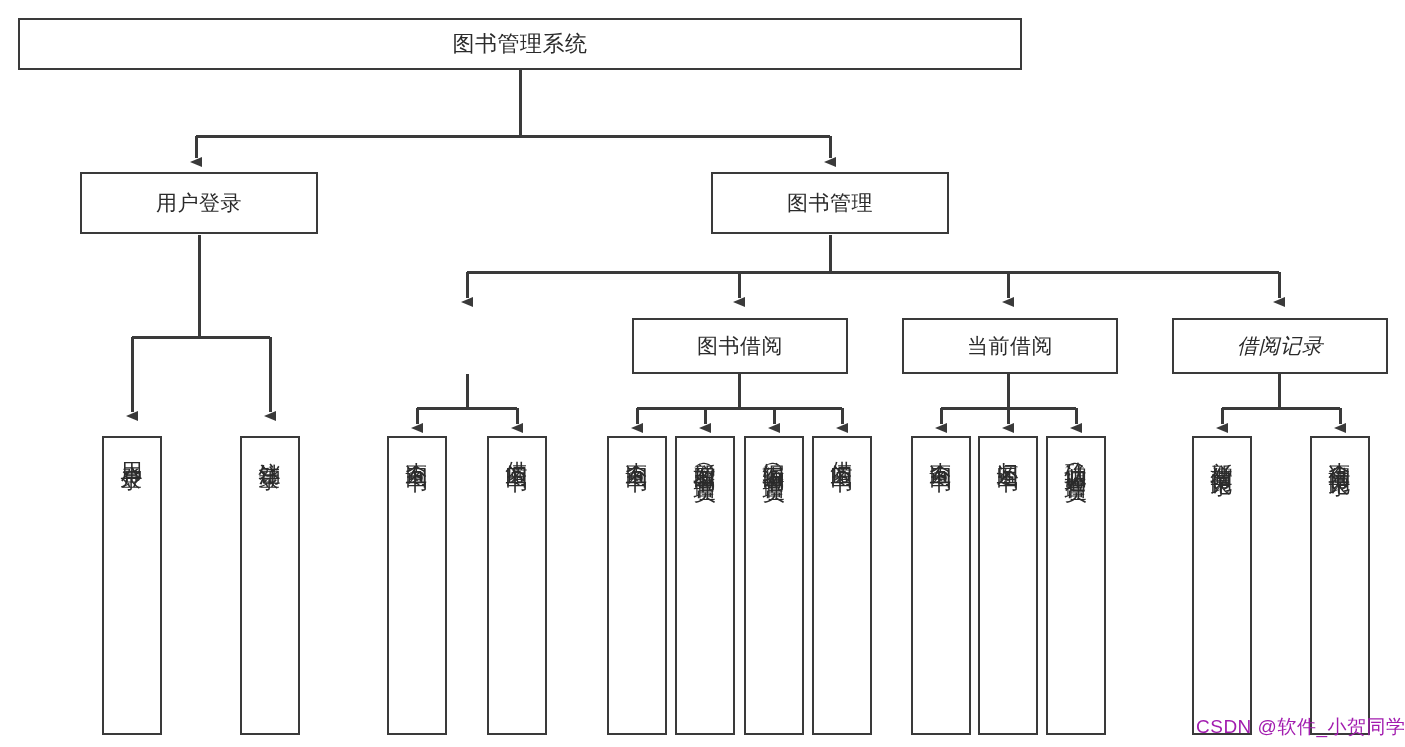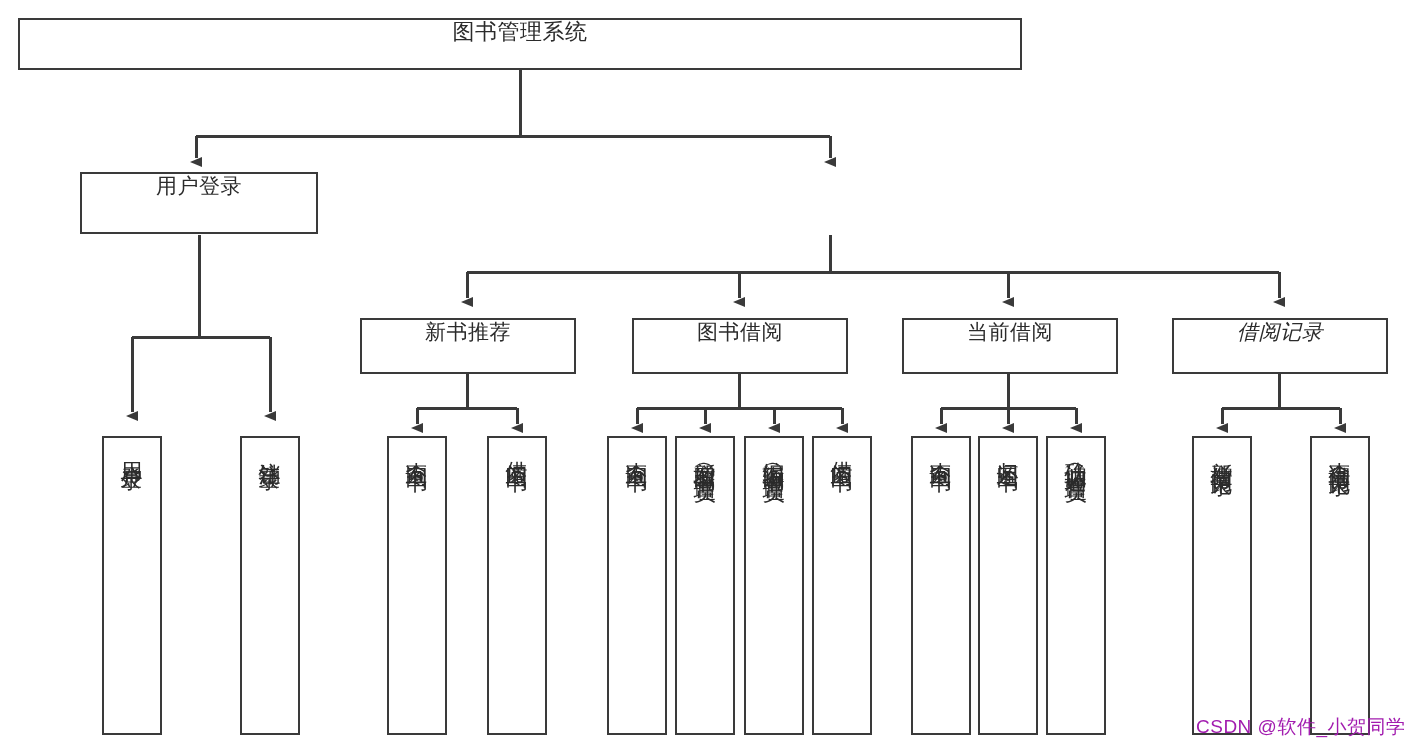--- a/index.html
+++ b/index.html
@@ -23,21 +23,21 @@
     height:747px;
     pointer-events:none;
   }
   
   .node{
     position:absolute;
     box-sizing:border-box;
     background:#ffffff;
     border:2px solid #3a3a3a;
     display:flex;
-    align-items:flex-start;
+    align-items:center;
     justify-content:center;
     color:#2b2b2b;
     letter-spacing:.5px;
     z-index:2;
   }
   .node .node-label{
     display:block;
     text-align:center;
     line-height:1.12;
     white-space:pre;
@@ -144,24 +144,24 @@
   </svg>
 
   <div class="node root horizontal" style="left:18px;  top:18px;  width:1004px; height:52px;">
     <span class="node-label">图书管理系统</span>
   </div>
 
   <div class="node horizontal" style="left:80px;  top:172px; width:238px; height:62px;">
     <span class="node-label">用户登录</span>
   </div>
 
-
-  <div class="node horizontal" style="left:360px;  top:318px; width:216px; height:56px;">
-    <span class="node-label">新书推荐</span>
-  </div>
+  <div class="node horizontal" style="left:711px; top:172px; width:238px; height:62px;">
+    <span class="node-label">图书管理</span>
+  </div>
+
 
   <div class="node horizontal" style="left:632px;  top:318px; width:216px; height:56px;">
     <span class="node-label">图书借阅</span>
   </div>
 
   <div class="node horizontal" style="left:902px;  top:318px; width:216px; height:56px;">
     <span class="node-label">当前借阅</span>
   </div>
 
   <div class="node horizontal" style="left:1172px; top:318px; width:216px; height:56px;font-style:italic;">

